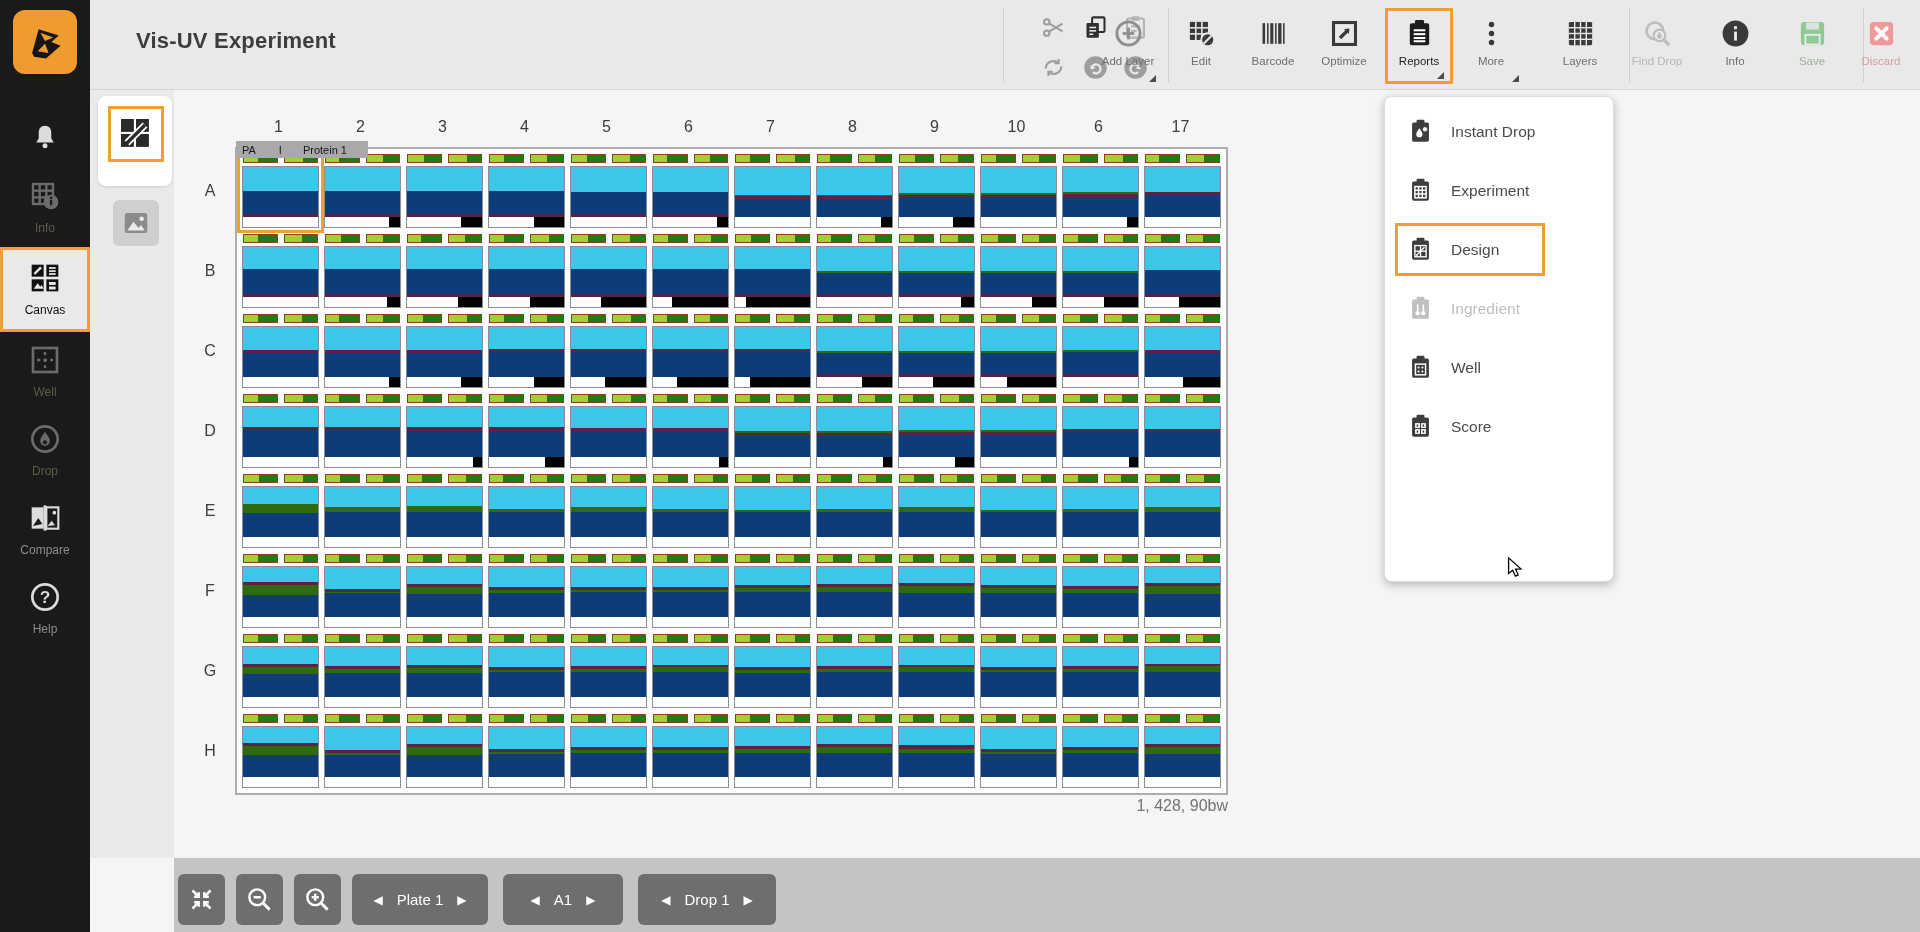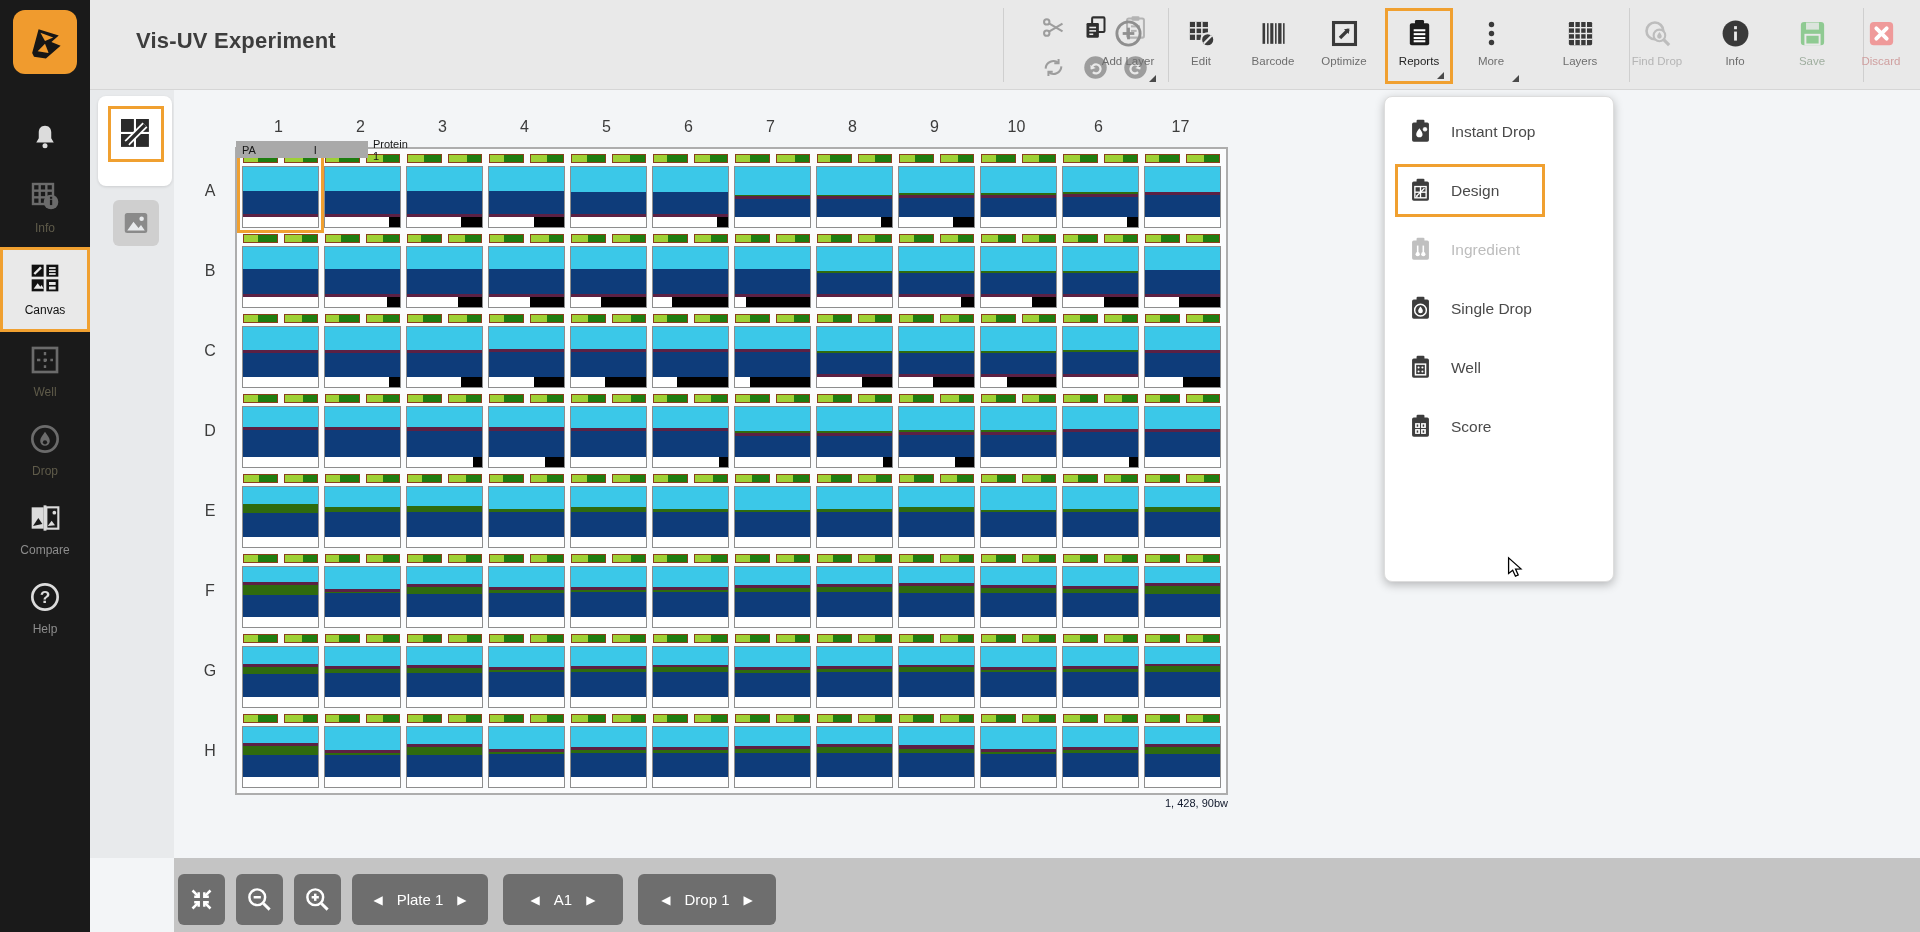--- a/index.html
+++ b/index.html
@@ -64,23 +64,23 @@
   .minis { display:flex; gap:6px; height:9px; margin:0 1px 3px 1px; }
   .mini { flex:1; background:#1f7d10; border:1px solid #8a3f1d; position:relative; overflow:hidden; }
   .mini i { position:absolute; left:0; top:0; bottom:0; background:#9ed136; display:block; }
   .block { height:62px; border:1px solid #8d8d8d; background:#fff; display:flex; flex-direction:column; overflow:hidden; }
   .seg { width:100%; }
   .wbar { position:relative; background:#fff; flex:1 0 auto; }
   .wbar i { position:absolute; right:0; top:0; bottom:0; background:#000; display:block; }
 
   #a1-outline { position:absolute; left:237px; top:149px; width:87px; height:84px; border:3px solid #f0a030; z-index:5; pointer-events:none; }
   #sel-tooltip { position:absolute; left:236px; top:141px; width:132px; height:17px; background:#a9a9a9; z-index:6;
-                 display:flex; align-items:center; font-size:11px; color:#161616; padding:0 5px;gap:35px; }
+                 display:flex; align-items:center; font-size:11px; color:#161616; padding:0 5px; }
   #sel-tooltip .p1 { margin-left:1px; } #sel-tooltip .p2 { margin-left:23px; } #sel-tooltip .p3 { margin-left:21px; }
-  #status-text { position:absolute; left:1030px; top:797px; width:198px; text-align:right; font-size:11px; color:#0f172a; }
+  #status-text { position:absolute; left:1030px; top:797px; width:198px; text-align:right; font-size:16px; color:#737373; }
 
   
   #bottom-bar { position:absolute; left:174px; top:858px; width:1746px; height:74px; background:#c4c4c4; }
   .bb-btn { position:absolute; top:16px; height:51px; background:#6e6e6e; border-radius:6px; color:#fff;
             display:flex; align-items:center; justify-content:center; cursor:pointer; }
   .bb-sq { width:47px; }
   .bb-nav { gap:0; }
   .bb-nav .arr { font-size:12px; color:#fff; padding:0 14px; cursor:pointer; }
   .bb-nav .lb { font-size:15px; color:#fff; }
 
@@ -2274,20 +2274,36 @@
             <g stroke="#fff" stroke-width="1.2">
               <line x1="16" y1="8" x2="16" y2="12"></line>
               <line x1="14" y1="10" x2="18" y2="10"></line>
               <line x1="14.6" y1="8.6" x2="17.4" y2="11.4"></line>
               <line x1="17.4" y1="8.6" x2="14.6" y2="11.4"></line>
             </g>
           </svg>
         </span>
         <span class="lb">Instant Drop</span>
       </div>
+      <div class="menu-item" data-state="normal">
+        <span class="ic">
+          <svg width="27" height="27" viewBox="0 0 24 24" fill="none" stroke="currentColor" stroke-width="1.8">
+            <rect x="4.5" y="4" width="15" height="17" rx="1.5" fill="currentColor" stroke="none"></rect>
+            <rect x="8.5" y="1.5" width="7" height="4.5" rx="1" fill="currentColor" stroke="none"></rect>
+            <g stroke="#fff" stroke-width="1.3">
+              <rect x="7" y="8.5" width="10" height="10" fill="none"></rect>
+              <line x1="10.3" y1="8.5" x2="10.3" y2="18.5"></line>
+              <line x1="13.6" y1="8.5" x2="13.6" y2="18.5"></line>
+              <line x1="7" y1="11.8" x2="17" y2="11.8"></line>
+              <line x1="7" y1="15.1" x2="17" y2="15.1"></line>
+            </g>
+          </svg>
+        </span>
+        <span class="lb">Experiment</span>
+      </div>
       <div class="menu-item" data-state="highlighted">
         <span class="hlbox"></span>
         <span class="ic">
           <svg width="27" height="27" viewBox="0 0 24 24" fill="none" stroke="currentColor" stroke-width="1.8">
             <rect x="4.5" y="4" width="15" height="17" rx="1.5" fill="currentColor" stroke="none"></rect>
             <rect x="8.5" y="1.5" width="7" height="4.5" rx="1" fill="currentColor" stroke="none"></rect>
             <g stroke="#fff" stroke-width="1.2">
               <rect x="7" y="8.5" width="10" height="10" fill="none"></rect>
               <line x1="12" y1="8.5" x2="12" y2="18.5"></line>
               <line x1="7" y1="13.5" x2="17" y2="13.5"></line>
@@ -2305,31 +2321,20 @@
             <rect x="8.5" y="1.5" width="7" height="4.5" rx="1" fill="currentColor" stroke="none"></rect>
             <g stroke="#fff" stroke-width="1.4">
               <line x1="9.5" y1="8.5" x2="9.5" y2="17"></line>
               <line x1="14.5" y1="8.5" x2="14.5" y2="17"></line>
             </g>
             <circle cx="9.5" cy="16.2" r="1.9" fill="#fff" stroke="none"></circle>
             <circle cx="14.5" cy="16.2" r="1.9" fill="#fff" stroke="none"></circle>
           </svg>
         </span>
         <span class="lb">Ingredient</span>
-      </div>
-      <div class="menu-item" data-state="normal">
-        <span class="ic">
-          <svg width="27" height="27" viewBox="0 0 24 24" fill="none" stroke="currentColor" stroke-width="1.8">
-            <rect x="4.5" y="4" width="15" height="17" rx="1.5" fill="currentColor" stroke="none"></rect>
-            <rect x="8.5" y="1.5" width="7" height="4.5" rx="1" fill="currentColor" stroke="none"></rect>
-            <circle cx="12" cy="13.5" r="5.2" fill="none" stroke="#fff" stroke-width="1.3"></circle>
-            <path d="M12 10.2c-1.2 1.8-2.1 2.7-2.1 4a2.1 2.1 0 0 0 4.2 0c0-1.3-.9-2.2-2.1-4z" fill="#fff" stroke="none"></path>
-          </svg>
-        </span>
-        <span class="lb">Single Drop</span>
       </div>
       <div class="menu-item" data-state="normal">
         <span class="ic">
           <svg width="27" height="27" viewBox="0 0 24 24" fill="none" stroke="currentColor" stroke-width="1.8">
             <rect x="4.5" y="4" width="15" height="17" rx="1.5" fill="currentColor" stroke="none"></rect>
             <rect x="8.5" y="1.5" width="7" height="4.5" rx="1" fill="currentColor" stroke="none"></rect>
             <rect x="7.5" y="9" width="9" height="9.5" fill="none" stroke="#fff" stroke-width="1.3"></rect>
             <g fill="#fff" stroke="none">
               <circle cx="10.3" cy="12" r=".9"></circle>
               <circle cx="13.7" cy="12" r=".9"></circle>

